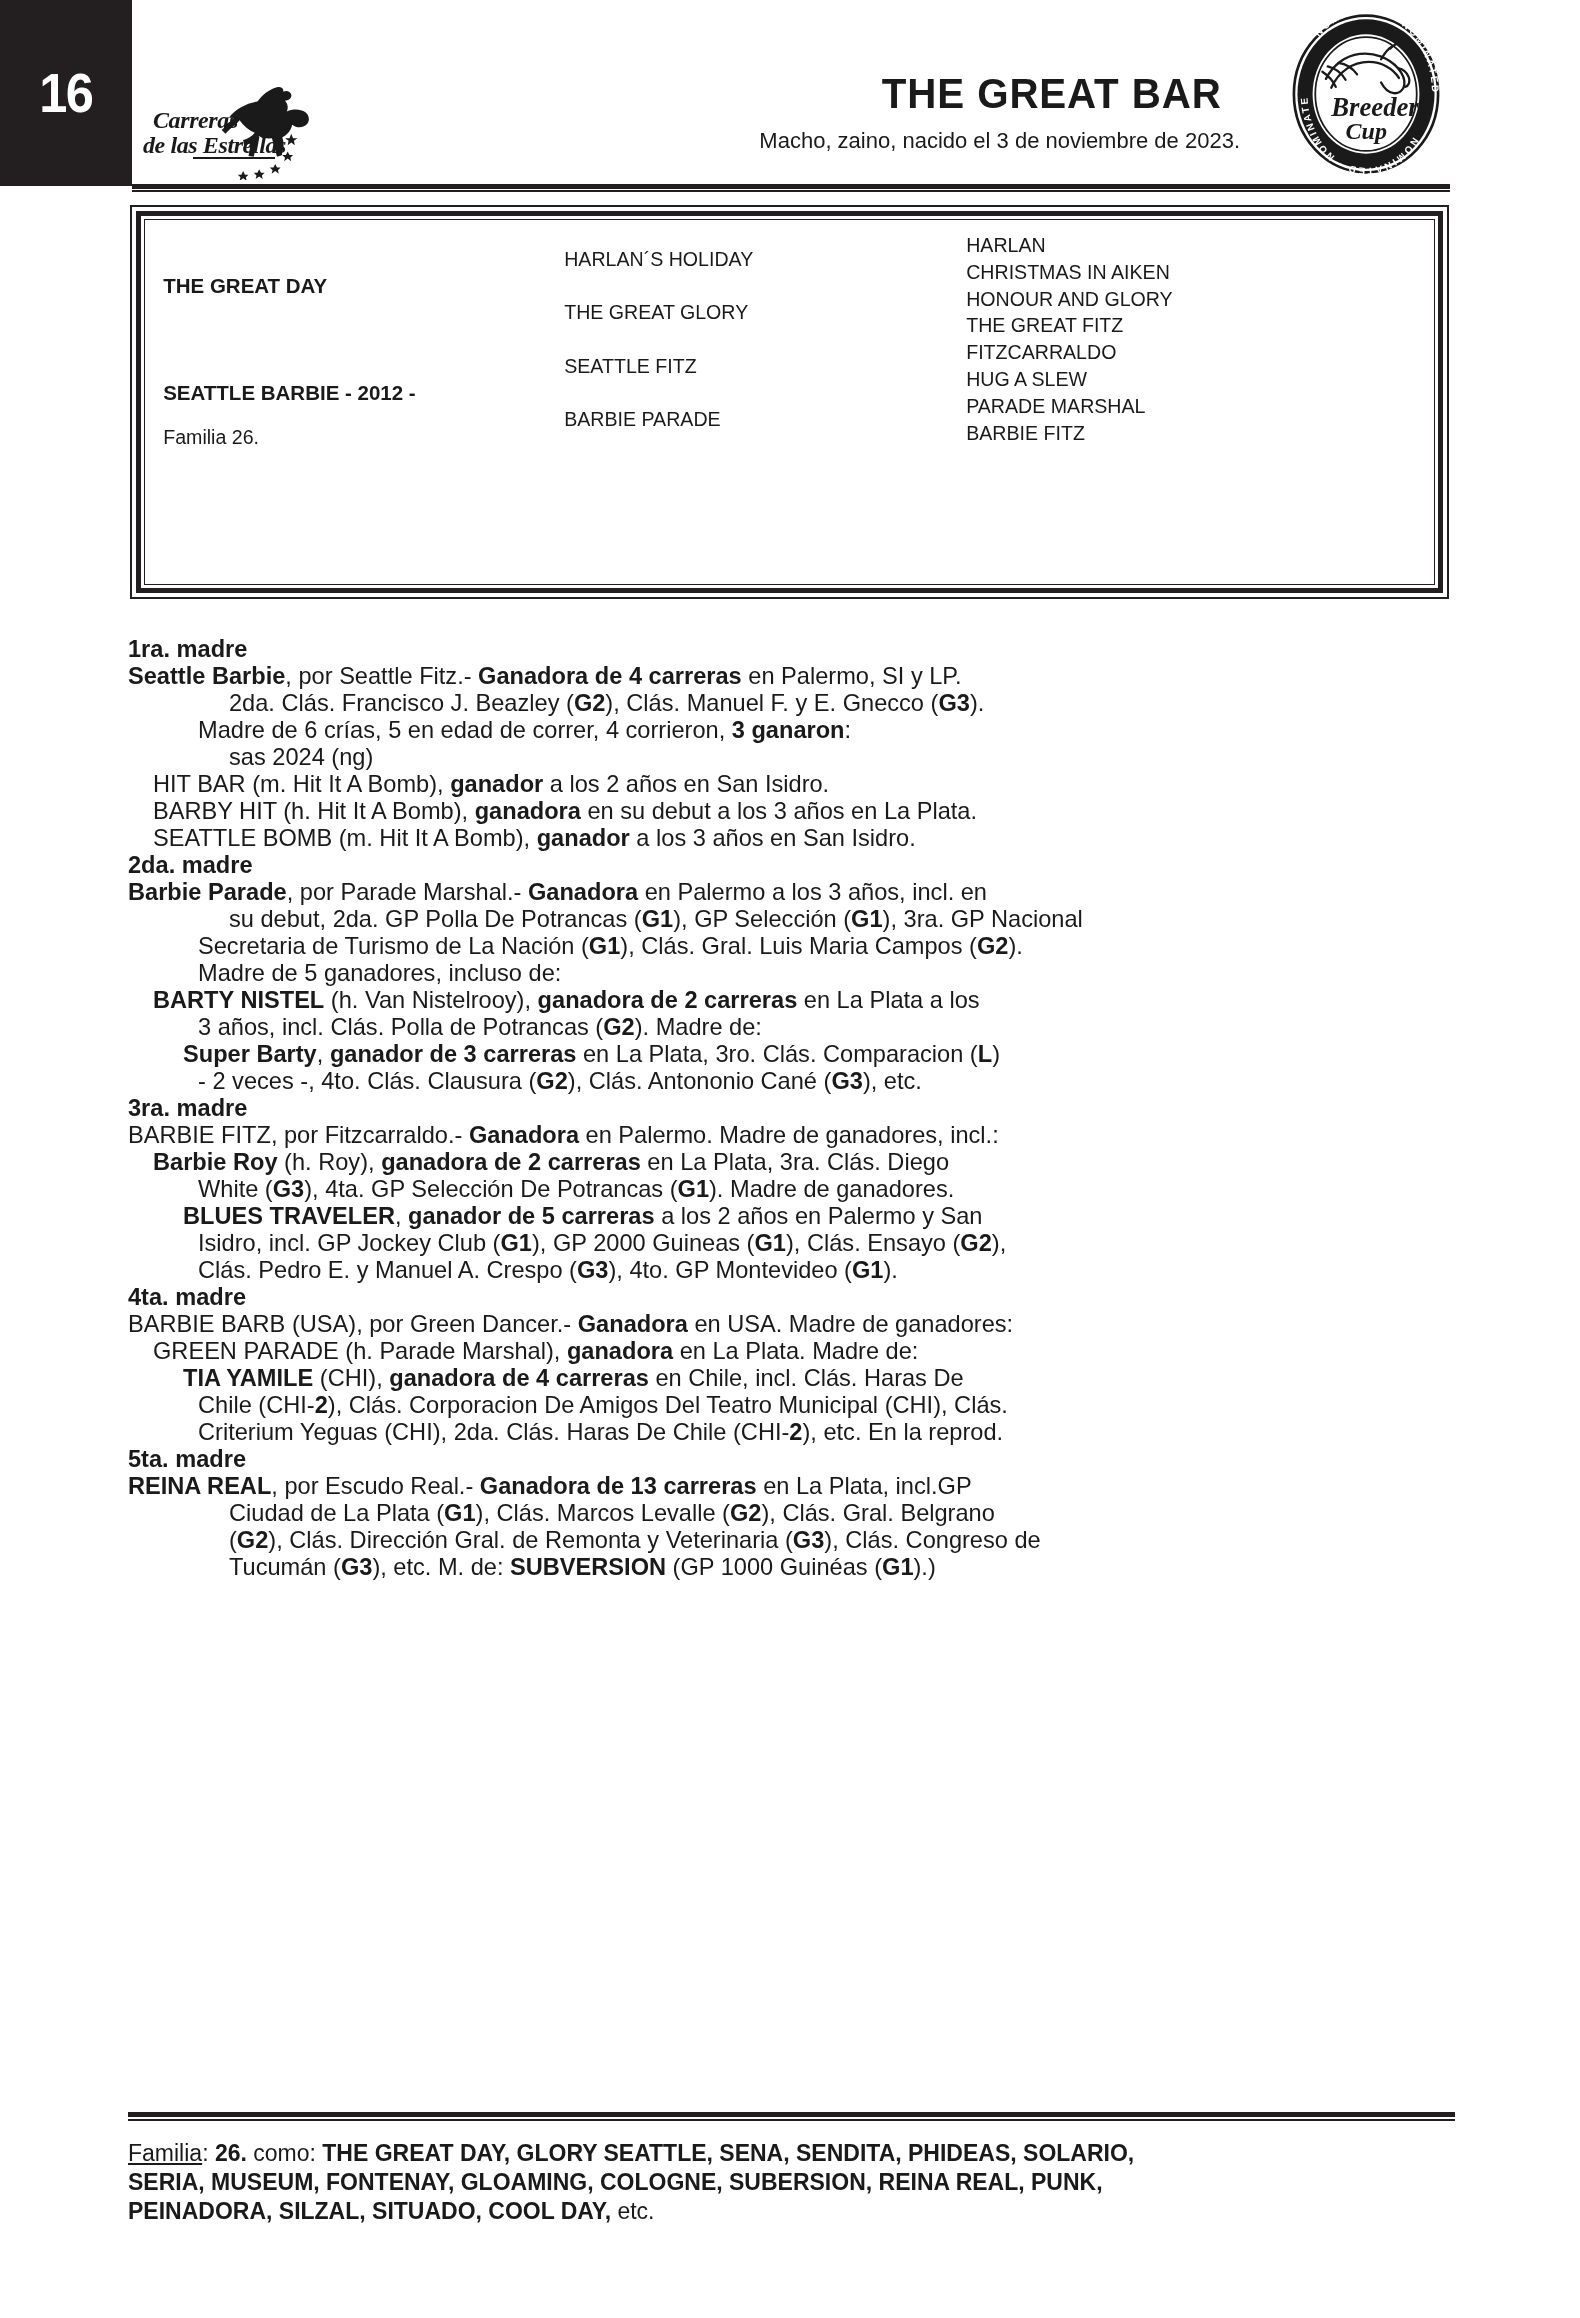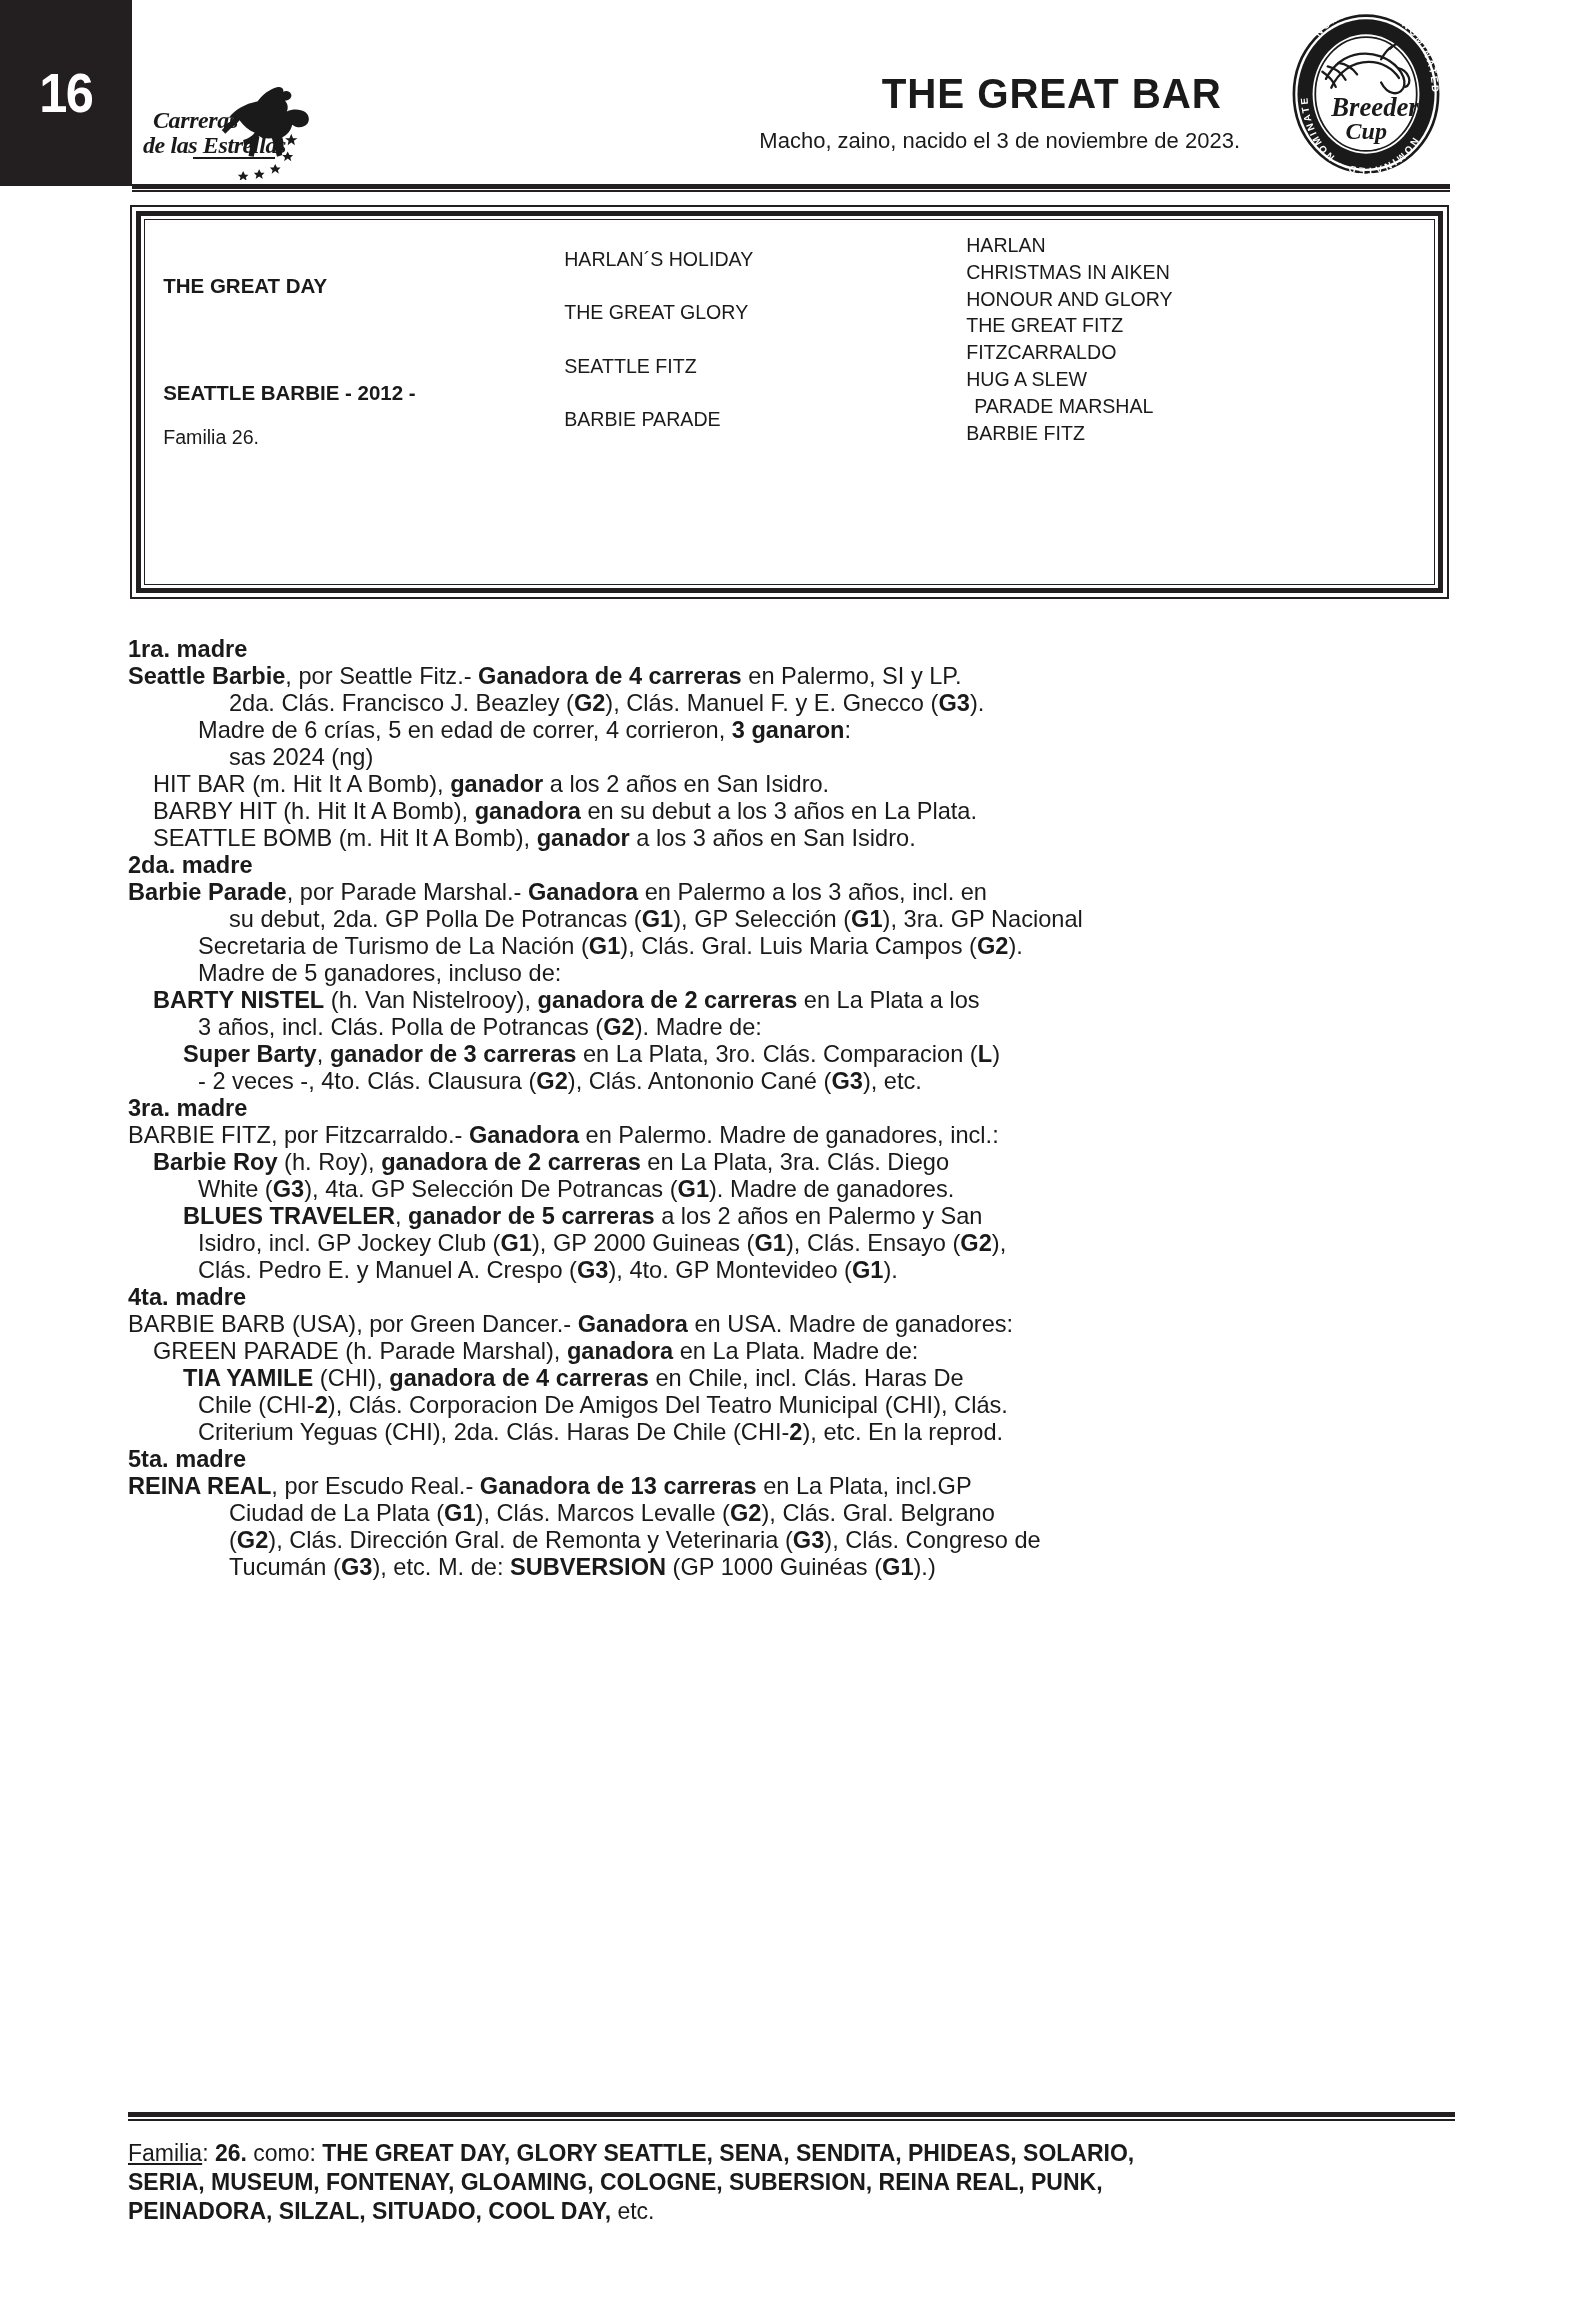--- a/index.html
+++ b/index.html
@@ -202,21 +202,21 @@
           <div class="ped-cell" style="left:0px;top:189px;">BARBIE PARADE</div>
         </div>
 
         <div class="ped-col ped-c3">
           <div class="ped-cell" style="left:0px;top:15px;">HARLAN</div>
           <div class="ped-cell" style="left:0px;top:42px;">CHRISTMAS IN AIKEN</div>
           <div class="ped-cell" style="left:0px;top:69px;">HONOUR AND GLORY</div>
           <div class="ped-cell" style="left:0px;top:95px;">THE GREAT FITZ</div>
           <div class="ped-cell" style="left:0px;top:122px;">FITZCARRALDO</div>
           <div class="ped-cell" style="left:0px;top:149px;">HUG A SLEW</div>
-          <div class="ped-cell" style="left:0px;top:176px;margin-left:8px;">PARADE MARSHAL</div>
+          <div class="ped-cell" style="left:0px;top:176px;">PARADE MARSHAL</div>
           <div class="ped-cell" style="left:0px;top:203px;">BARBIE FITZ</div>
         </div>
 
       </div>
     </div>
   </div>
 
   <div class="body-text" id="body-text">
       <div class="ln hd i0">1ra. madre</div>
       <div class="ln i0"><b>Seattle Barbie</b><span>, por Seattle Fitz.- </span><b>Ganadora de 4 carreras</b><span> en Palermo, SI y LP.</span></div>

